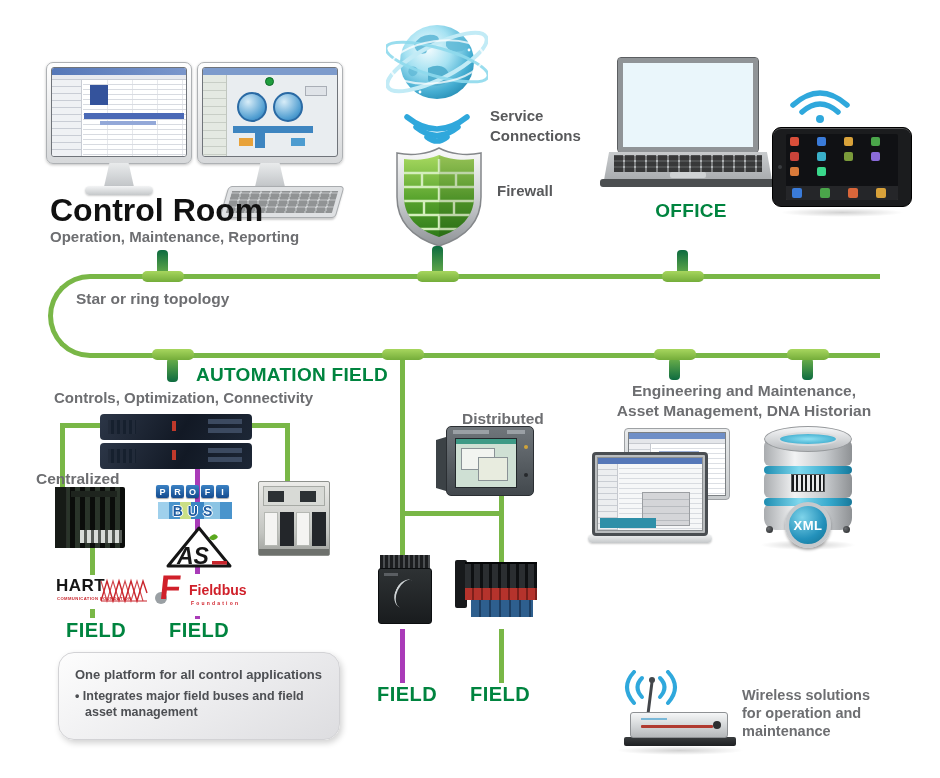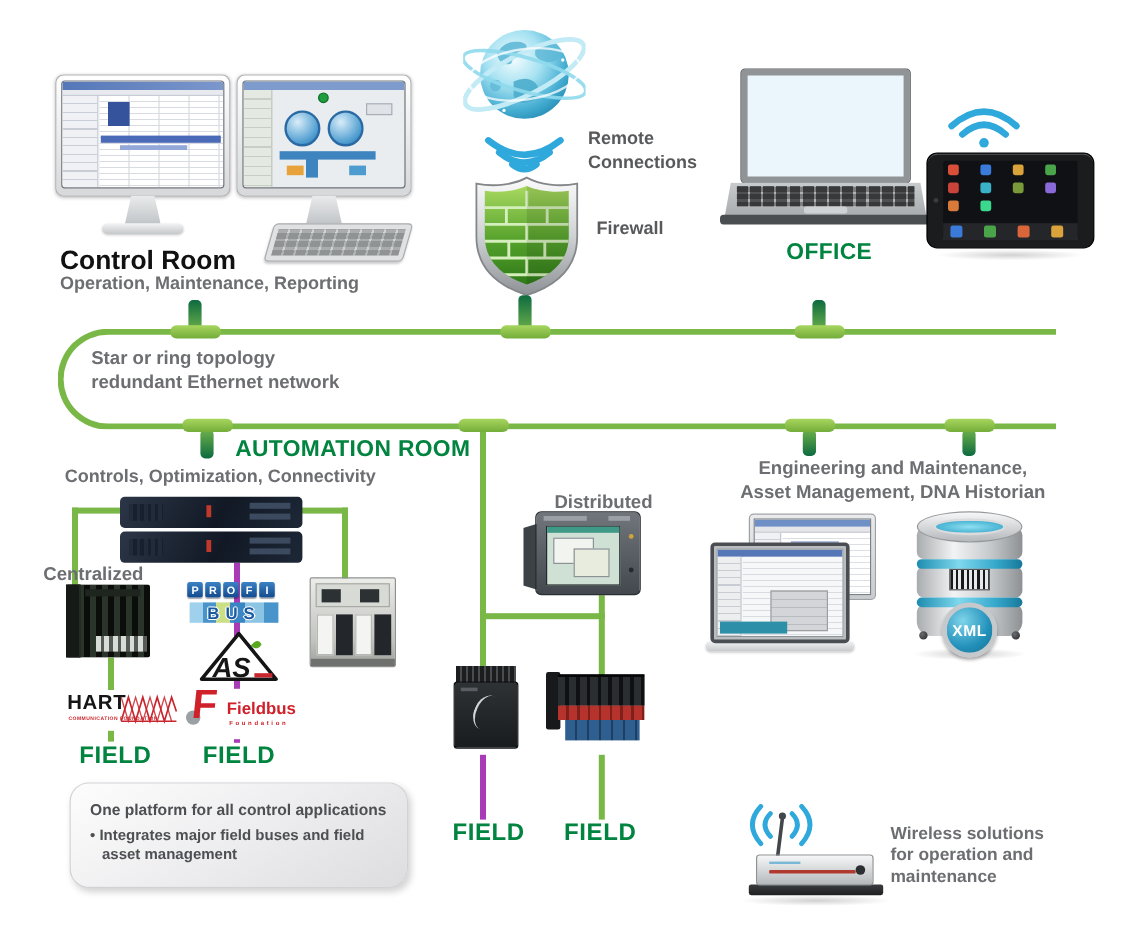--- a/index.html
+++ b/index.html
@@ -68,21 +68,21 @@
       <i class="a" style="left:88px;top:70px;width:14px;height:8px;background:#4d9cd0;"></i>
     </div>
   </div>
   <i class="a mon-stand" style="left:255px;top:163px;width:30px;height:24px;"></i>
   <i class="a mon-base" style="left:236px;top:186px;width:68px;height:9px;"></i>
 
   <div class="a" style="left:224px;top:186px;width:116px;height:32px;transform:skewX(-16deg);background:#dfe1e3;border:1px solid #a9acaf;border-radius:4px;box-shadow:0 2px 2px rgba(0,0,0,.2);">
     <i class="a" style="left:4px;top:4px;right:4px;bottom:4px;background-color:#cfd2d4;background-image:repeating-linear-gradient(90deg,rgba(0,0,0,.18) 0 8px,transparent 8px 10px),repeating-linear-gradient(0deg,rgba(0,0,0,.15) 0 5px,transparent 5px 7px);"></i>
   </div>
 
-  <div class="a" style="left:50px;top:204px;font-size:22px;font-weight:800;color:#111;">Control Room</div>
+  <div class="a" style="left:50px;top:192px;font-size:32px;font-weight:800;color:#111;">Control Room</div>
   <div class="a tgray" style="left:50px;top:228px;font-size:15px;">Operation, Maintenance, Reporting</div>
 
   <svg class="a" style="left:386px;top:12px;" width="102" height="102" viewBox="0 0 102 102">
     <defs>
       <radialGradient id="gGl" cx="38%" cy="32%" r="78%">
         <stop offset="0" stop-color="#f4fcfe"></stop>
           <stop offset=".4" stop-color="#a6e2f2"></stop>
         <stop offset=".75" stop-color="#46aed2"></stop>
           <stop offset="1" stop-color="#1e86ae"></stop>
       </radialGradient>
@@ -101,21 +101,21 @@
   </svg>
 
   <svg class="a" style="left:400px;top:110px;" width="74" height="40" viewBox="0 0 74 40">
     <g stroke="#2fa8dc" stroke-width="5.5" fill="none" stroke-linecap="round">
       <path d="M7,7 Q37,31 67,7"></path>
         <path d="M16,17 Q37,34 58,17"></path>
         <path d="M27,27 Q37,35 47,27"></path>
     </g>
   </svg>
   <div class="a tgray6" style="left:490px;top:106px;width:120px;font-size:15px;line-height:20px;">
-    <span class="a" style="position:static;display:block;">Remote</span>
+    <span class="a" style="position:static;display:block;">Service</span>
     <span class="a" style="position:static;display:block;">Connections</span>
   </div>
 
   <svg class="a" style="left:394px;top:146px;" width="90" height="102" viewBox="0 0 90 102">
     <defs>
       <linearGradient id="gSil" x1="0" y1="0" x2="0" y2="1">
         <stop offset="0" stop-color="#fbfbfb"></stop>
           <stop offset=".5" stop-color="#cfd2d4"></stop>
           <stop offset="1" stop-color="#8e9296"></stop>
       </linearGradient>
@@ -185,38 +185,37 @@
       </i>
     </i>
     <i class="a" style="left:5px;top:37px;width:4px;height:4px;background:#3a3d40;border-radius:50%;"></i>
   </div>
   <i class="a shadow" style="left:780px;top:208px;width:124px;height:9px;"></i>
 
   <div class="a grn-title" style="left:616px;top:200px;width:150px;text-align:center;font-size:19px;">OFFICE</div>
 
   <div class="a" style="left:48px;top:274px;width:832px;height:84px;border:5px solid #79b747;border-right:0;border-radius:42px 0 0 42px;"></div>
   <div class="a tgray6" style="left:76px;top:290px;font-size:15.5px;color:#6d6e71;">Star or ring topology</div>
-  <div class="a tgray6" style="left:76px;top:310px;font-size:15.5px;color:#6d6e71;">redundant Ethernet network</div>
 
   <i class="a stub up" style="left:157px;top:250px;height:26px;"></i>
   <i class="a stub up" style="left:432px;top:246px;height:30px;"></i>
   <i class="a stub up" style="left:677px;top:250px;height:26px;"></i>
   <i class="a tap" style="left:142px;top:271px;"></i>
   <i class="a tap" style="left:417px;top:271px;"></i>
   <i class="a tap" style="left:662px;top:271px;"></i>
 
   <i class="a tap" style="left:152px;top:349px;"></i>
   <i class="a tap" style="left:382px;top:349px;"></i>
   <i class="a tap" style="left:654px;top:349px;"></i>
   <i class="a tap" style="left:787px;top:349px;"></i>
   <i class="a stub down" style="left:167px;top:358px;height:24px;"></i>
   <i class="a stub down" style="left:669px;top:358px;height:22px;"></i>
   <i class="a stub down" style="left:802px;top:358px;height:22px;"></i>
 
-  <div class="a grn-title" style="left:196px;top:364px;font-size:19px;">AUTOMATION ROOM</div>
+  <div class="a grn-title" style="left:196px;top:364px;font-size:19px;">AUTOMATION FIELD</div>
   <div class="a tgray" style="left:54px;top:389px;font-size:15px;">Controls, Optimization, Connectivity</div>
 
   <i class="a gl" style="left:60px;top:423px;width:42px;height:5px;"></i>
   <i class="a gl" style="left:60px;top:423px;width:5px;height:110px;"></i>
   <i class="a gl" style="left:250px;top:423px;width:40px;height:5px;"></i>
   <i class="a gl" style="left:285px;top:423px;width:5px;height:60px;"></i>
 
   <div class="a" style="left:100px;top:414px;width:152px;height:26px;background:linear-gradient(120deg,#2c3647,#121925 55%,#1d2736);border-radius:4px;z-index:2;">
     <i class="a" style="left:8px;top:6px;width:28px;height:14px;background:repeating-linear-gradient(90deg,#222b3a 0 3px,#16202e 3px 6px);"></i>
     <i class="a" style="left:72px;top:7px;width:4px;height:10px;background:#c0392b;"></i>

